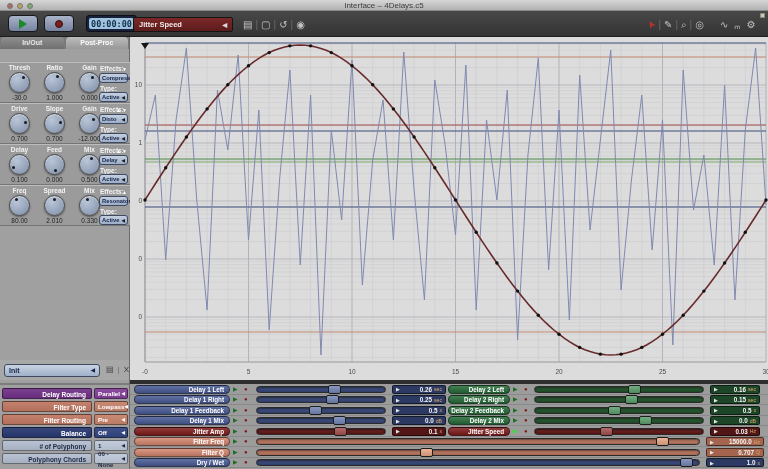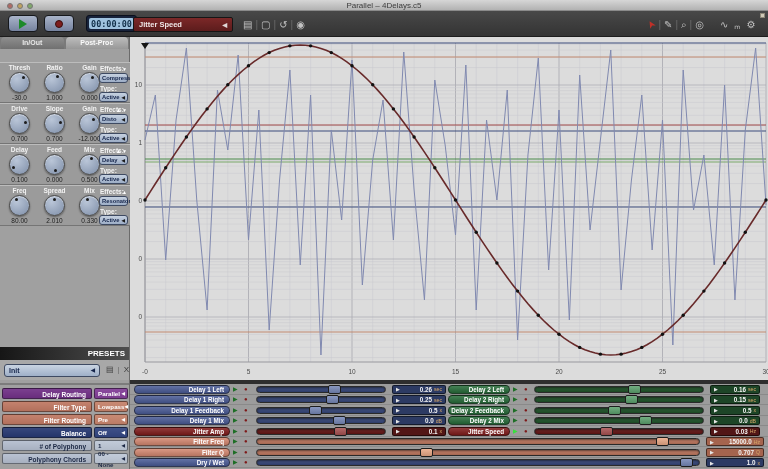--- a/index.html
+++ b/index.html
@@ -104,21 +104,21 @@
   .mvalue .vnum { margin-left:auto; font-size:6.3px; font-weight:bold; color:#f4f4f4; }
   .mvalue .vunit { font-size:5.2px; color:#d8a868; margin-left:2px; }
 </style>
 </head>
 <body>
 
 <div class="titlebar">
   <span class="tl r"></span>
   <span class="tl y"></span>
   <span class="tl g"></span>
-  <div class="title">Parallel – 4Delays.c5</div>
+  <div class="title">Interface – 4Delays.c5</div>
 </div>
 
 <div class="toolbar">
   <div class="tbtn" style="left:8px">
     <span class="playtri"></span>
   </div>
   <div class="tbtn" style="left:44px">
     <span class="recdot"></span>
   </div>
   <div class="timer">
@@ -265,21 +265,20 @@
           <span>Resonators</span>
           <span class="arr">◀</span>
         </div>
         <div class="efflabel" style="top: 22px;">Type:</div>
         <div class="dd" style="top: 29px;">
           <span>Active</span>
           <span class="arr">◀</span>
         </div>
       </div>
     </div>
-  <div class="presetsbar">PRESETS</div>
   <div class="initrow">
     <div class="initdd">
       <span>Init</span>
       <span class="arr">◀</span>
     </div>
     <div class="initicons" id="preset-icons">
         <span>▤</span>
         <span style="color: rgb(106, 106, 106);">|</span>
         <span>X</span>
       </div>

